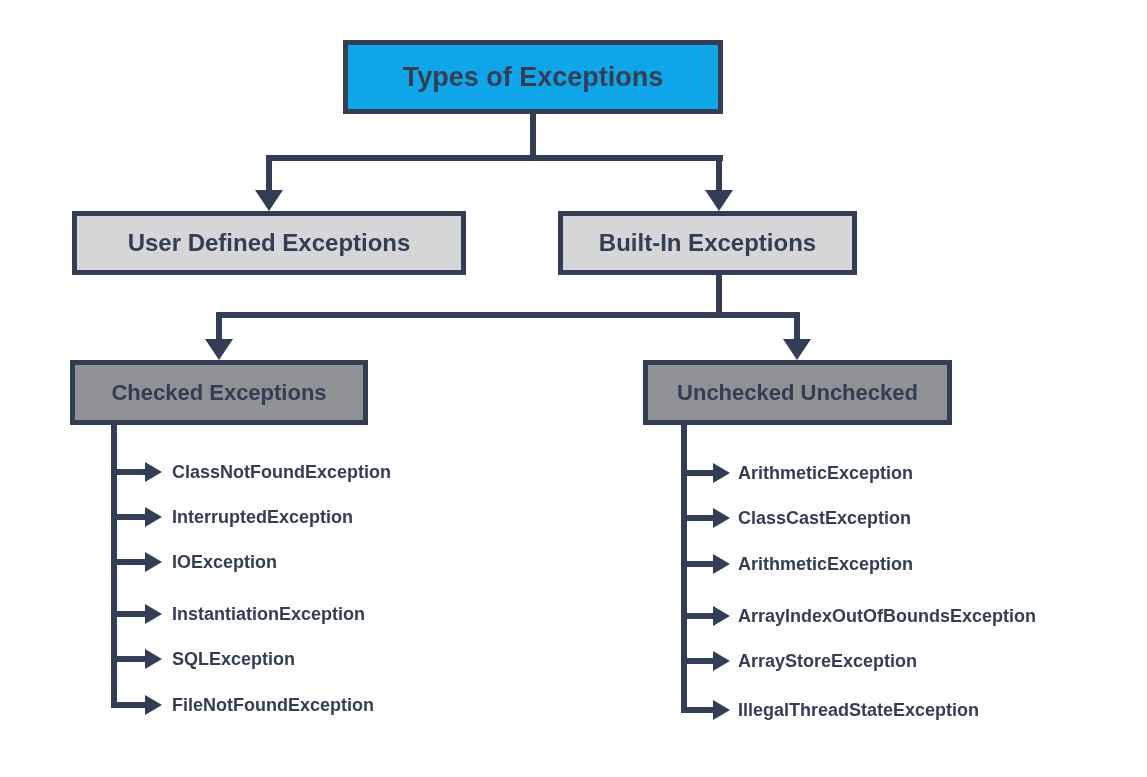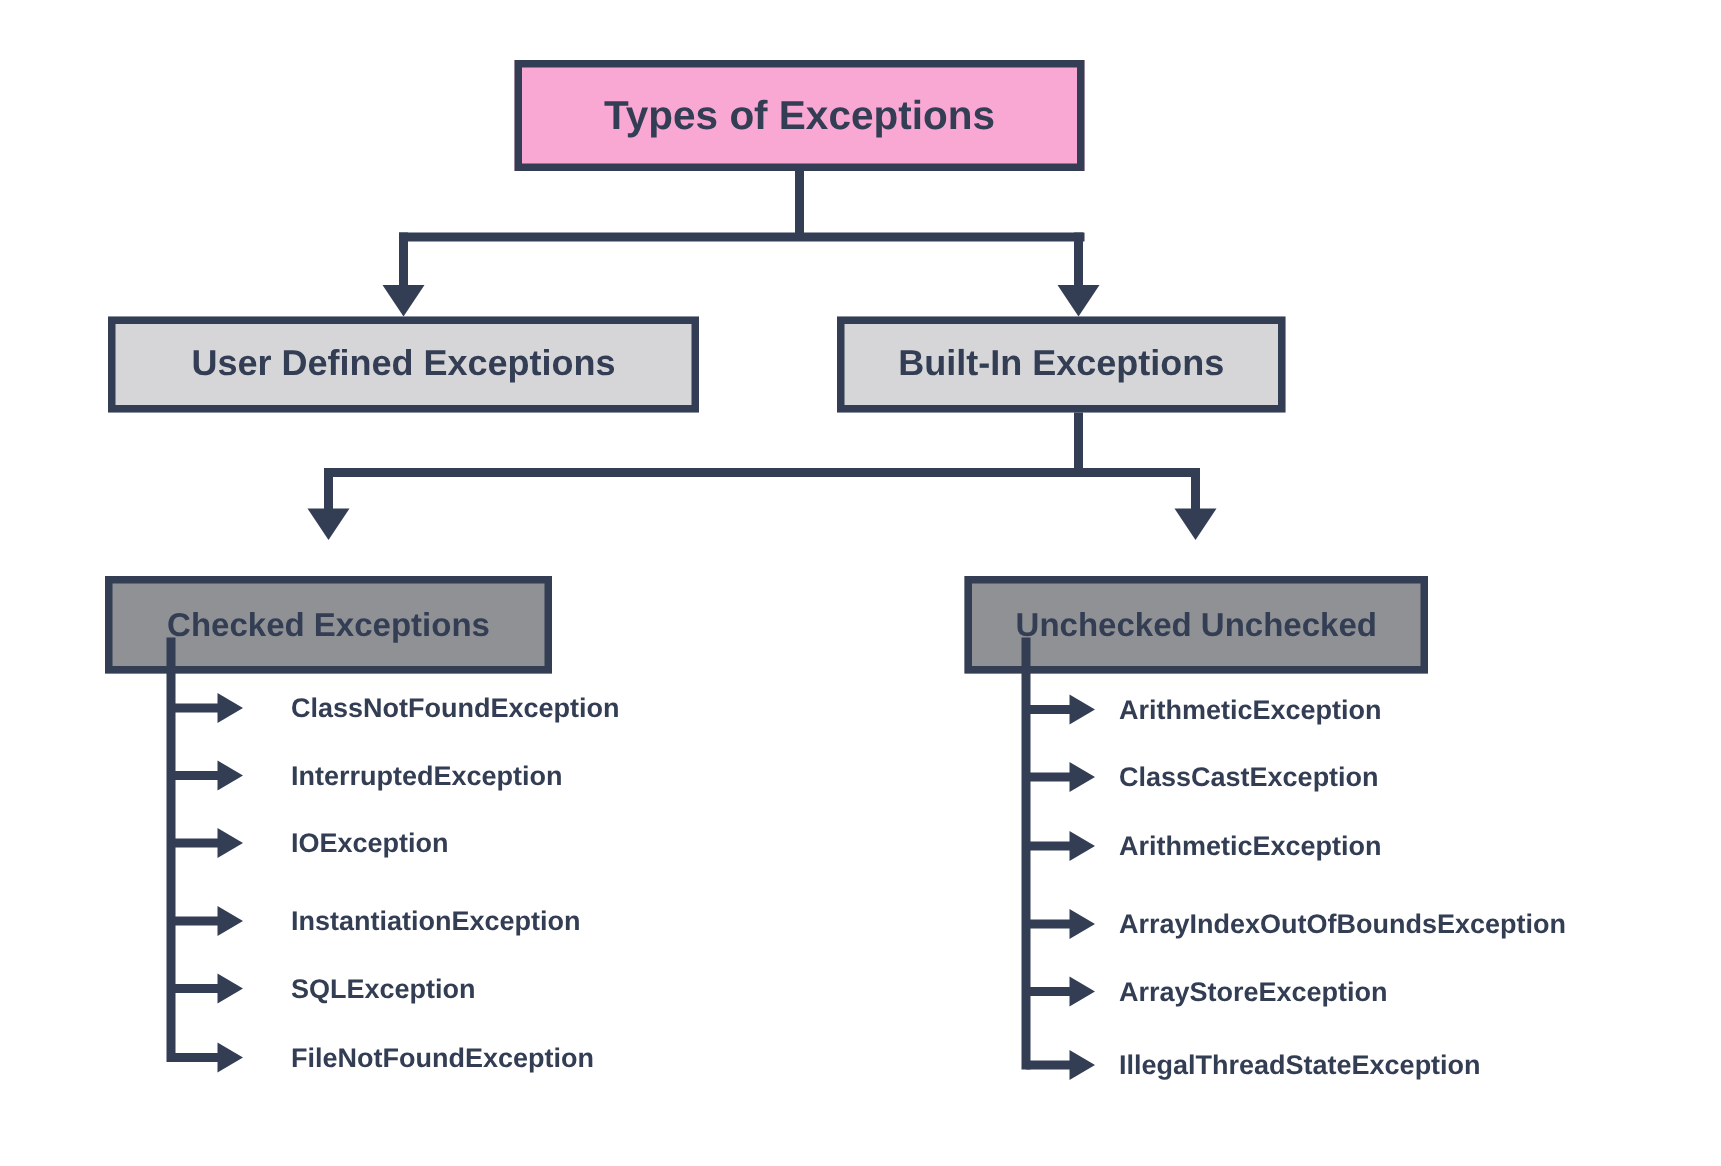--- a/index.html
+++ b/index.html
@@ -14,50 +14,49 @@
     overflow:hidden;
   }
   .box {
     position:absolute;
     box-sizing:border-box;
     border:5px solid var(--line);
     display:flex; align-items:center; justify-content:center;
     font-weight:bold; color:var(--line);
     white-space:nowrap;
   }
-  .box-title   { background:#f9a8d4; font-size:27px; }
+  .box-title   { background:#0ea5e9; font-size:27px; }
   .box-light   { background:var(--light); font-size:24px; }
-  .box-mid     { background:var(--mid); font-size:22px;margin-top:24px; }
+  .box-mid     { background:var(--mid); font-size:22px; }
   .hline,.vline { position:absolute; background:var(--line); }
   .arrow-down {
     position:absolute; width:0; height:0;
     border-left:14px solid transparent;
     border-right:14px solid transparent;
     border-top:21px solid var(--line);
   }
   .branch { position:absolute; height:0; }
   .branch .shaft { position:absolute; left:0; top:-3px; height:6px; background:var(--line); }
   .branch .arrow-right {
     position:absolute; top:-10px; width:0; height:0;
     border-top:10px solid transparent;
     border-bottom:10px solid transparent;
     border-left:17px solid var(--line);
   }
   .branch .label {
     position:absolute; top:-11px; line-height:22px;
     font-weight:bold; font-size:18px; color:var(--line);
     white-space:nowrap;
-    margin-left:22px;
   }
   .col-l .shaft { width:32px; }
   .col-l .arrow-right { left:31px; }
   .col-l .label { left:58px; }
   .col-r .shaft { width:30px; }
   .col-r .arrow-right { left:29px; }
-  .col-r .label { left:40px; }
+  .col-r .label { left:54px; }
 </style>
 </head>
 <body>
 
 <div id="canvas">
 
   <div class="box box-title" style="left:343px; top:40px; width:380px; height:74px;">
     <span>Types of Exceptions</span>
   </div>
 

